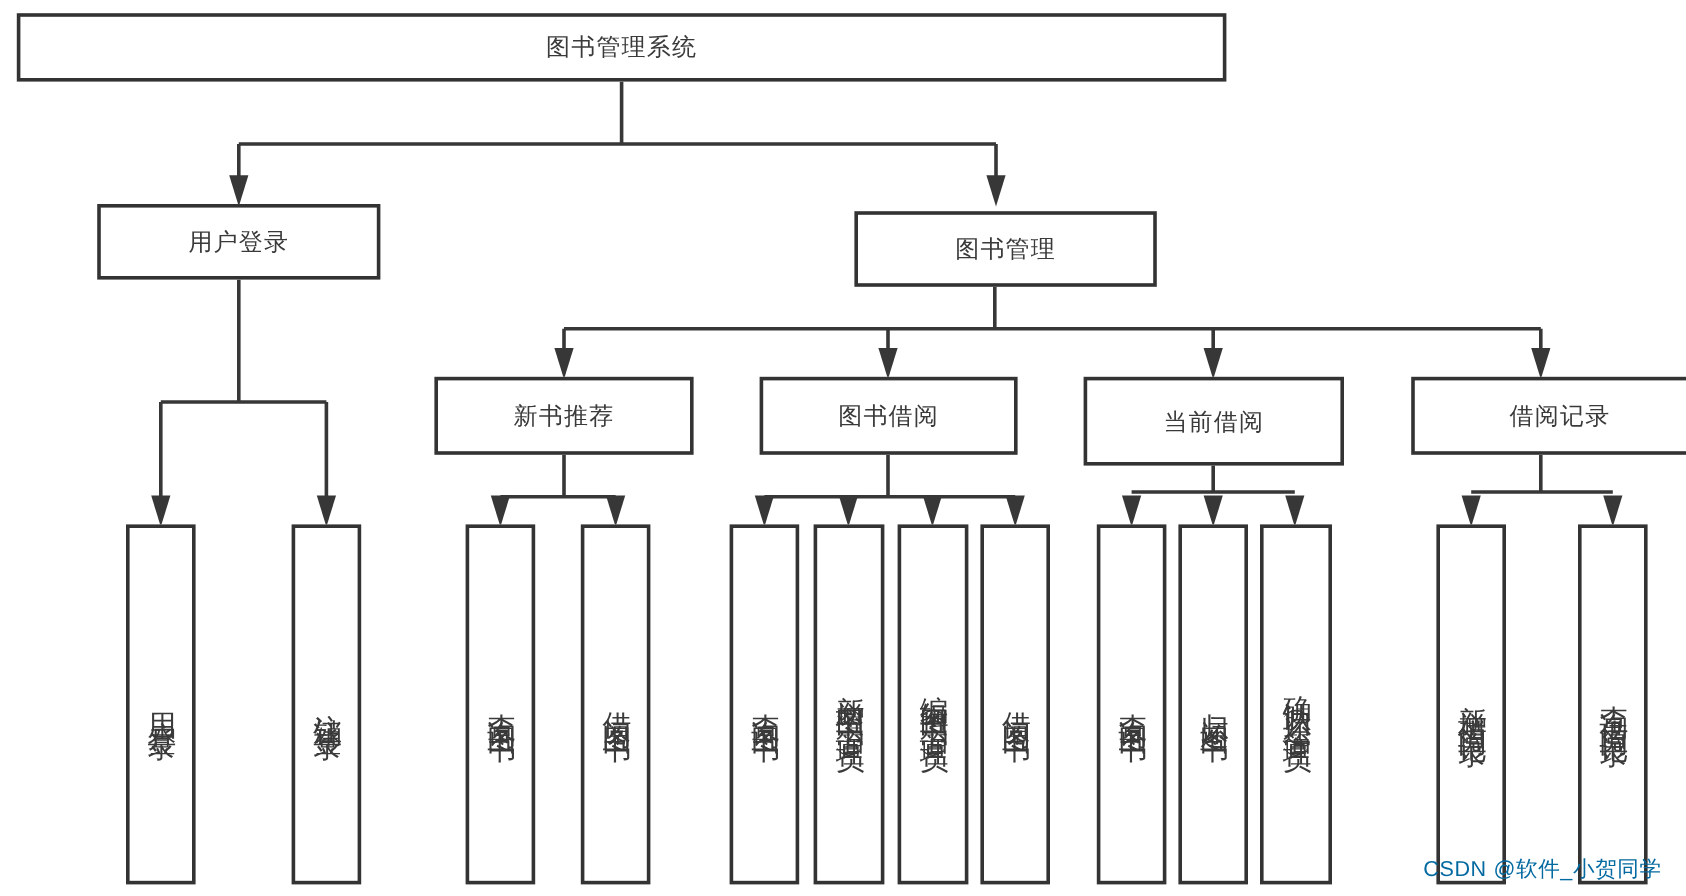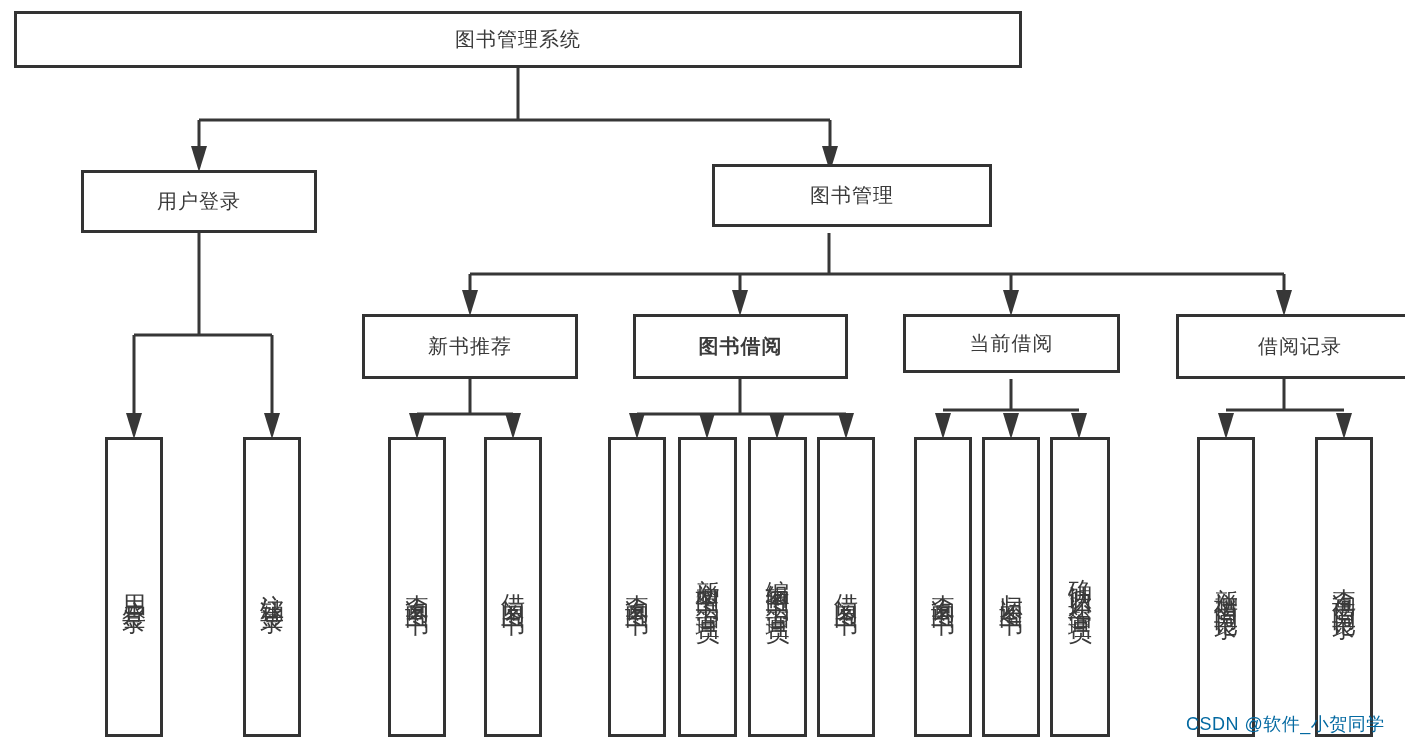--- a/index.html
+++ b/index.html
@@ -101,25 +101,25 @@
     <g>
       <path d="M1284,379 V410 M1226,410 H1344"></path>
       <polygon points="1218,413 1234,413 1226,439" fill="#373737" stroke="none"></polygon>
       <polygon points="1336,413 1352,413 1344,439" fill="#373737" stroke="none"></polygon>
     </g>
   </svg>
 
   <div class="node h root" style="left:14px; top:11px; width:1008px; height:57px;">图书管理系统</div>
 
   <div class="node h" style="left:81px; top:170px; width:236px; height:63px;">用户登录</div>
-  <div class="node h" style="left:712px; top:164px; width:280px; height:63px;">图书管理</div>
+  <div class="node h" style="left:712px; top:176px; width:252px; height:63px;">图书管理</div>
 
   <div class="node h" style="left:362px; top:314px; width:216px; height:65px;text-align:right;">新书推荐</div>
-  <div class="node h" style="left:633px; top:314px; width:215px; height:65px;font-weight:bold;">图书借阅</div>
-  <div class="node h" style="left:903px; top:314px; width:217px; height:59px;font-family:Liberation Mono, monospace;">当前借阅</div>
+  <div class="node h" style="left:633px; top:314px; width:215px; height:65px;">图书借阅</div>
+  <div class="node h" style="left:903px; top:314px; width:217px; height:74px;font-family:Liberation Mono, monospace;">当前借阅</div>
   <div class="node h" style="left:1176px; top:314px; width:248px; height:65px;">借阅记录</div>
 
   <div class="node v" style="left:105px; top:437px; width:58px; height:300px;">用户登录</div>
   <div class="node v" style="left:243px; top:437px; width:58px; height:300px;">注销登录</div>
 
   <div class="node v" style="left:388px; top:437px; width:58px; height:300px;">查询图书</div>
   <div class="node v" style="left:484px; top:437px; width:58px; height:300px;">借阅图书</div>
 
   <div class="node v" style="left:608px; top:437px; width:58px; height:300px;">查询图书</div>
   <div class="node v" style="left:678px; top:437px; width:59px; height:300px;">新增图书（管理员）</div>

